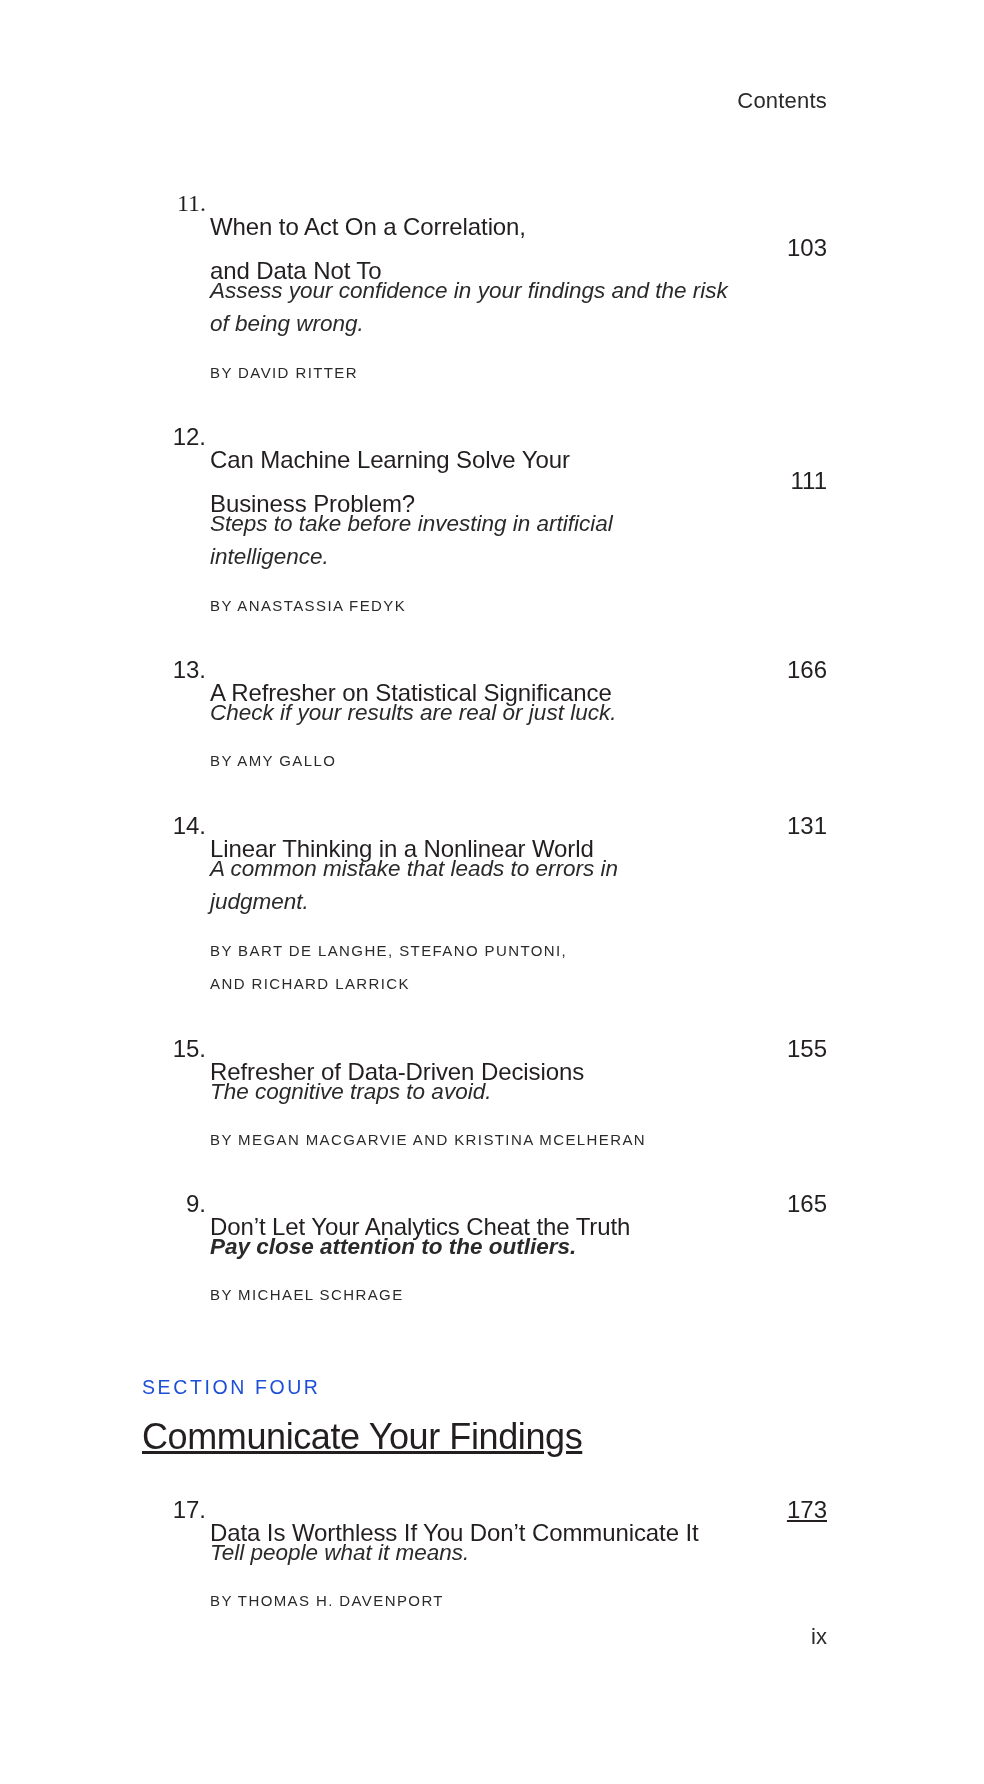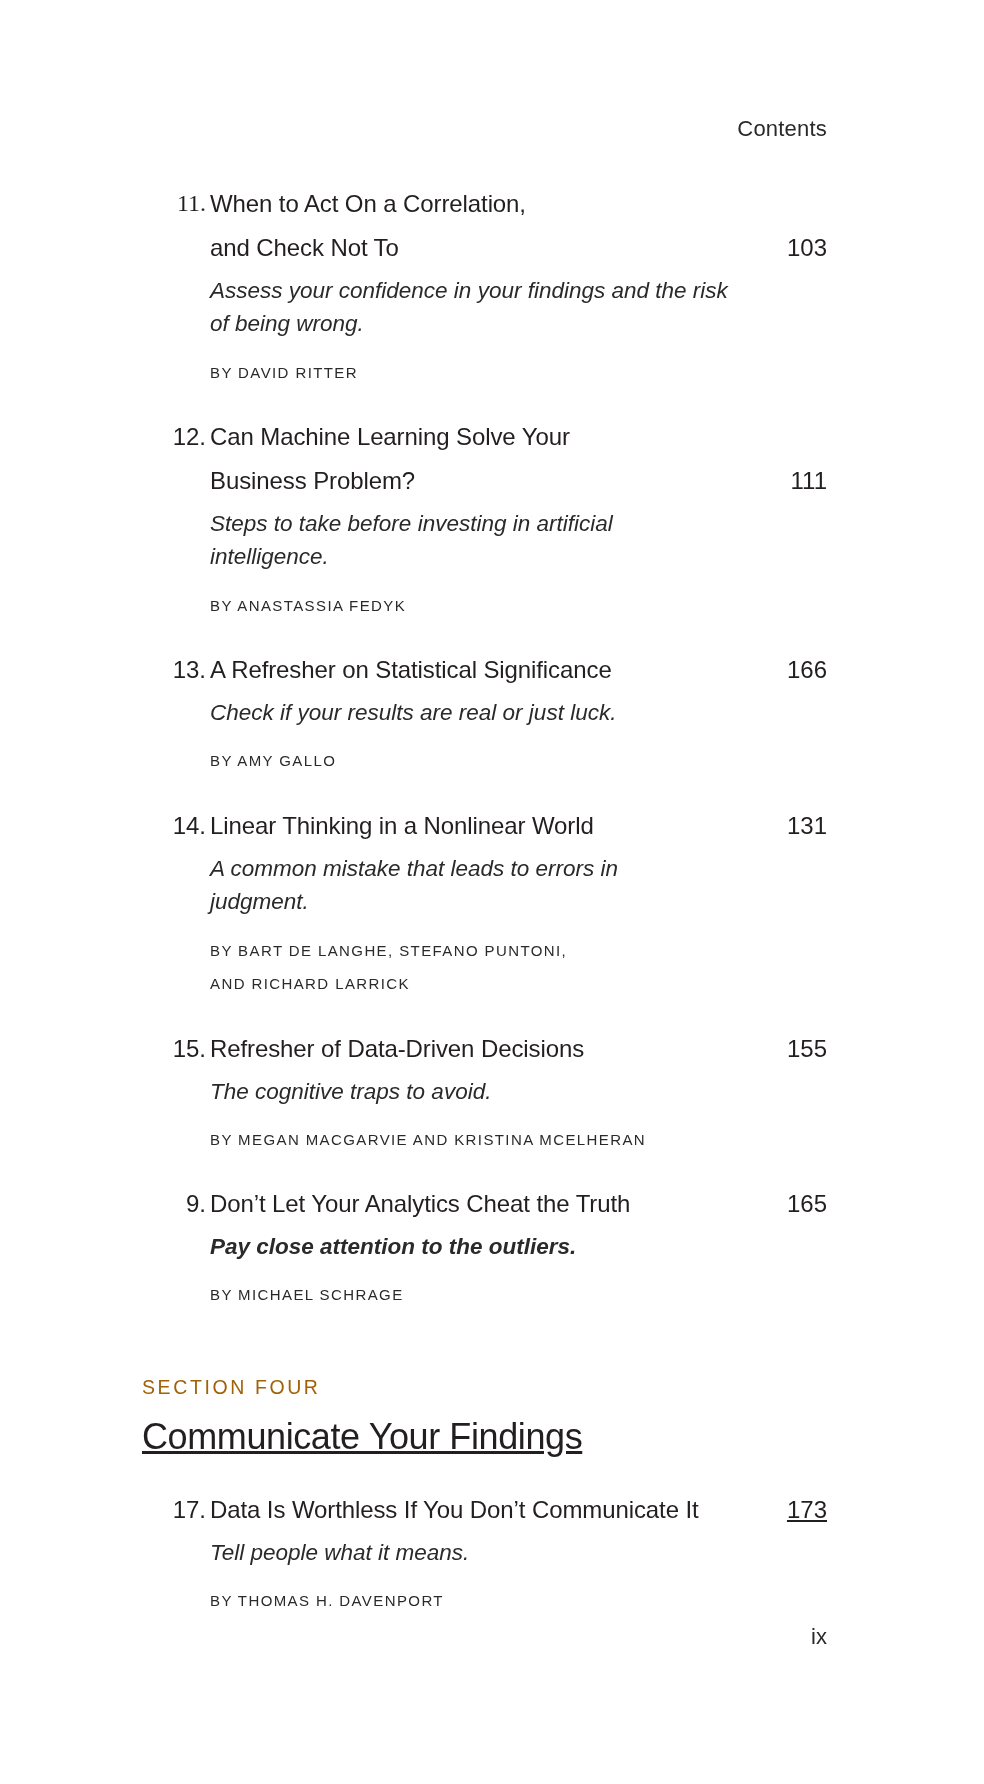--- a/index.html
+++ b/index.html
@@ -15,41 +15,41 @@
       color: #231f20;
       font-family: "Liberation Sans", sans-serif;
     }
     .running-head {
       position: absolute;
       top: 88px;
       right: 157px;
       font-size: 22px;
       color: #2a2a2a;
       letter-spacing: 0.2px;
-      margin-top: 28px;
     }
     .entry {
       position: absolute;
       left: 0;
       width: 984px;
     }
     .entry .num {
       position: absolute;
       left: 160px;
       width: 46px;
       text-align: right;
       font-size: 24px;
       font-weight: 500;
     }
     .entry .title-line {
       position: absolute;
       left: 210px;
       font-size: 24px;
       white-space: nowrap;
       letter-spacing: -0.1px;
+      margin-top: 23px;
     }
     .entry .page {
       position: absolute;
       right: 157px;
       font-size: 24px;
       text-align: right;
     }
     .entry .desc {
       position: absolute;
       left: 210px;
@@ -68,21 +68,21 @@
       line-height: 33px;
       color: #2a2a2a;
       text-transform: uppercase;
     }
     .section-label {
       position: absolute;
       left: 142px;
       top: 1376px;
       font-size: 19.5px;
       letter-spacing: 2.6px;
-      color: #a16207;
+      color: #1d4ed8;
     }
     .section-title {
       position: absolute;
       left: 142px;
       top: 1416px;
       font-size: 36px;
       color: #231f20;
       letter-spacing: -0.4px;
       text-decoration: underline;
     }
@@ -95,21 +95,21 @@
     }
   </style>
 </head>
 <body>
 
 <div class="running-head">Contents</div>
 
 <div class="entry" style="top:190px;">
   <span class="num" style="top:0;font-family:Liberation Serif, serif;">11.</span>
   <span class="title-line" style="top:0;">When to Act On a Correlation,</span>
-  <span class="title-line" style="top:44px;">and Check Not To</span>
+  <span class="title-line" style="top:44px;">and Data Not To</span>
   <span class="page" style="top:44px;">103</span>
   <div class="desc" style="top:84px;">Assess your confidence in your findings and the risk of being wrong.</div>
   <div class="author" style="top:166px;">BY DAVID RITTER</div>
 </div>
 
 <div class="entry" style="top:423px;">
   <span class="num" style="top:0;">12.</span>
   <span class="title-line" style="top:0;">Can Machine Learning Solve Your</span>
   <span class="title-line" style="top:44px;">Business Problem?</span>
   <span class="page" style="top:44px;">111</span>

